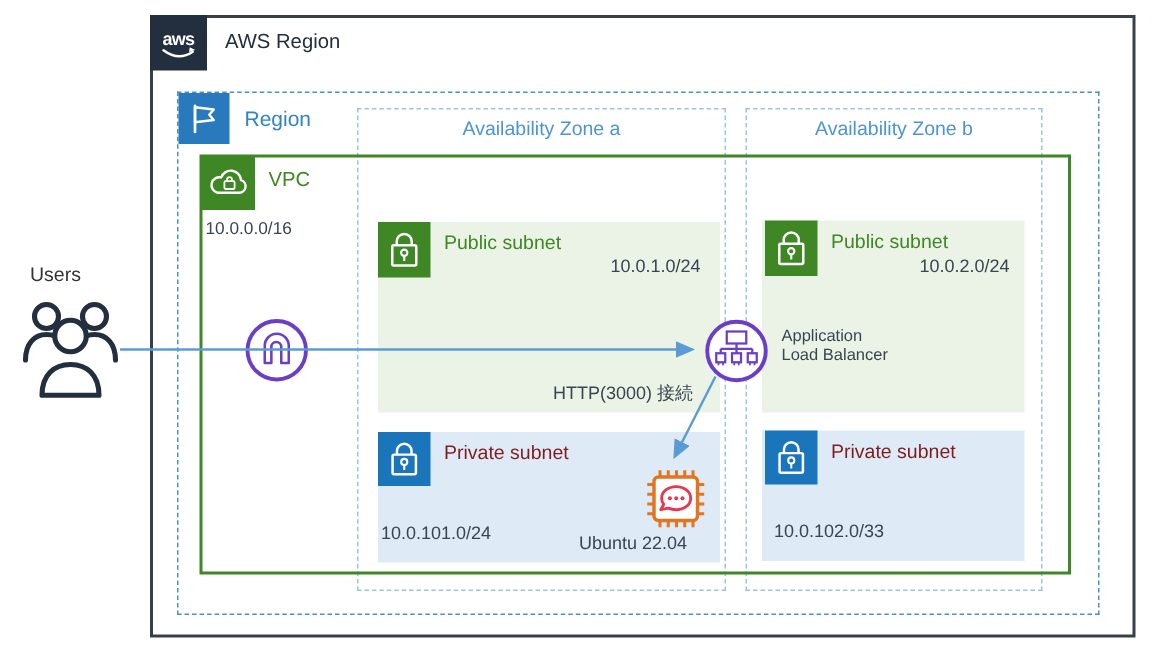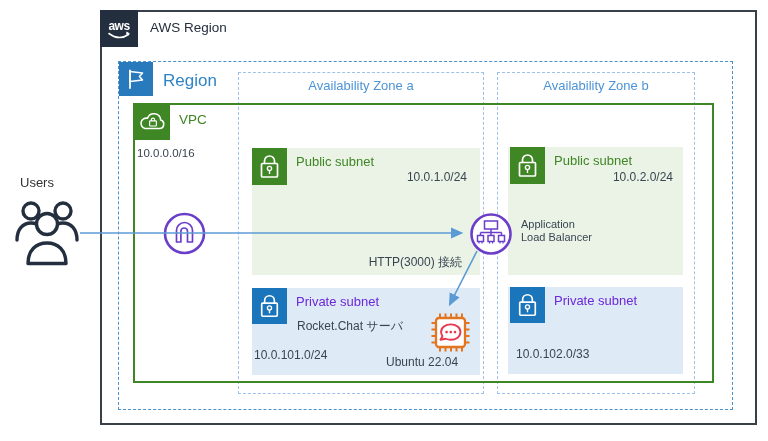--- a/index.html
+++ b/index.html
@@ -13,21 +13,21 @@
   .region-box{border:1.5px dashed #4a90cb;}
   .az-box{border:1.5px dashed #9dc1e8;}
   .vpc-box{border:2px solid #3f8624;}
   .pub-box{background:#eaf3e6;}
   .priv-box{background:#deeaf6;}
   .icon-sq{display:flex;align-items:center;justify-content:center;}
   .green-sq{background:#3f8624;}
   .blue-sq{background:#1b75bb;}
   .az-lbl{color:#4d94d6;font-size:13px;text-align:center;}
   .grn-txt{color:#3f8624;font-size:13px;font-weight:500;}
-  .blu-txt{color:#6d28d9;font-size:13px;font-weight:500;}
+  .blu-txt{color:#7f1d1d;font-size:13px;font-weight:500;}
   .dark-txt{color:#3a4552;font-size:12px;}
   svg{display:block;}
 </style>
 </head>
 <body>
 
 <div id="canvas">
 
   <div class="abs cloud-box" style="left:100px;top:10px;width:657px;height:415px;"></div>
   <div class="abs icon-sq" style="left:100px;top:10px;width:38px;height:37px;background:#232f3e;">
@@ -39,21 +39,21 @@
   </div>
   <div class="lbl" style="left:150px;top:20px;font-size:13.5px;color:#232f3e;">AWS Region</div>
 
   <div class="abs region-box" style="left:118px;top:61px;width:615px;height:349px;"></div>
   <div class="abs icon-sq" style="left:119px;top:62px;width:34px;height:34px;background:#2979bd;">
     <svg width="34" height="34" viewBox="0 0 34 34">
       <path d="M11,26 V8.5" stroke="#ffffff" stroke-width="1.8" fill="none" stroke-linecap="round"></path>
       <path d="M11,9.5 L23.5,11 L20.5,14.5 L23.5,18 L11,19.5 Z" stroke="#ffffff" stroke-width="1.6" fill="none" stroke-linejoin="round"></path>
     </svg>
   </div>
-  <div class="lbl" style="left:163px;top:71px;font-size:17px;font-weight:500;color:#2e84c7;">Region</div>
+  <div class="lbl" style="left:163px;top:71px;font-size:14px;font-weight:500;color:#2e84c7;">Region</div>
 
   <div class="abs az-box" style="left:238px;top:72px;width:246px;height:322px;"></div>
   <div class="abs az-box" style="left:497px;top:72px;width:198px;height:322px;"></div>
   <div class="lbl az-lbl" style="left:238px;top:79px;width:246px;">Availability Zone a</div>
   <div class="lbl az-lbl" style="left:497px;top:79px;width:198px;">Availability Zone b</div>
 
   <div class="abs vpc-box" style="left:133px;top:103px;width:581px;height:280px;"></div>
   <div class="abs icon-sq green-sq" style="left:134px;top:104px;width:36px;height:36px;">
     <svg width="36" height="36" viewBox="0 0 36 36">
       <path d="M11,24.5 h14.5 a4.3,4.3 0 0 0 1.2,-8.4 a6.8,6.8 0 0 0 -13.2,-1.8 a5.2,5.2 0 0 0 -2.5,10.2 z" stroke="#ffffff" stroke-width="1.6" fill="none" stroke-linejoin="round"></path>
@@ -81,21 +81,20 @@
   <div class="abs priv-box" style="left:252px;top:288px;width:228px;height:87px;"></div>
   <div class="abs icon-sq blue-sq" style="left:252px;top:288px;width:35px;height:36px;">
     <svg width="35" height="36" viewBox="0 0 35 37">
       <path d="M12.5,15.5 v-2.5 a5,5 0 0 1 10,0 v2.5" stroke="#ffffff" stroke-width="1.7" fill="none"></path>
       <rect x="9.5" y="15.5" width="16" height="13.5" rx="1" stroke="#ffffff" stroke-width="1.7" fill="none"></rect>
       <circle cx="17.5" cy="20.5" r="2.1" stroke="#ffffff" stroke-width="1.4" fill="none"></circle>
       <path d="M17.5,22.6 V26" stroke="#ffffff" stroke-width="1.4" fill="none"></path>
     </svg>
   </div>
   <div class="lbl blu-txt" style="left:296px;top:295px;">Private subnet</div>
-  <div class="lbl dark-txt" style="left:297px;top:320px;">Rocket.Chat サーバ</div>
   <div class="lbl dark-txt" style="left:254px;top:349px;">10.0.101.0/24</div>
   <div class="lbl dark-txt" style="left:386px;top:356px;">Ubuntu 22.04</div>
 
   <div class="abs pub-box" style="left:508px;top:147px;width:175px;height:128px;"></div>
   <div class="abs icon-sq green-sq" style="left:510px;top:147px;width:35px;height:37px;">
     <svg width="35" height="37" viewBox="0 0 35 37">
       <path d="M12.5,15.5 v-2.5 a5,5 0 0 1 10,0 v2.5" stroke="#ffffff" stroke-width="1.7" fill="none"></path>
       <rect x="9.5" y="15.5" width="16" height="13.5" rx="1" stroke="#ffffff" stroke-width="1.7" fill="none"></rect>
       <circle cx="17.5" cy="20.5" r="2.1" stroke="#ffffff" stroke-width="1.4" fill="none"></circle>
       <path d="M17.5,22.6 V26" stroke="#ffffff" stroke-width="1.4" fill="none"></path>

